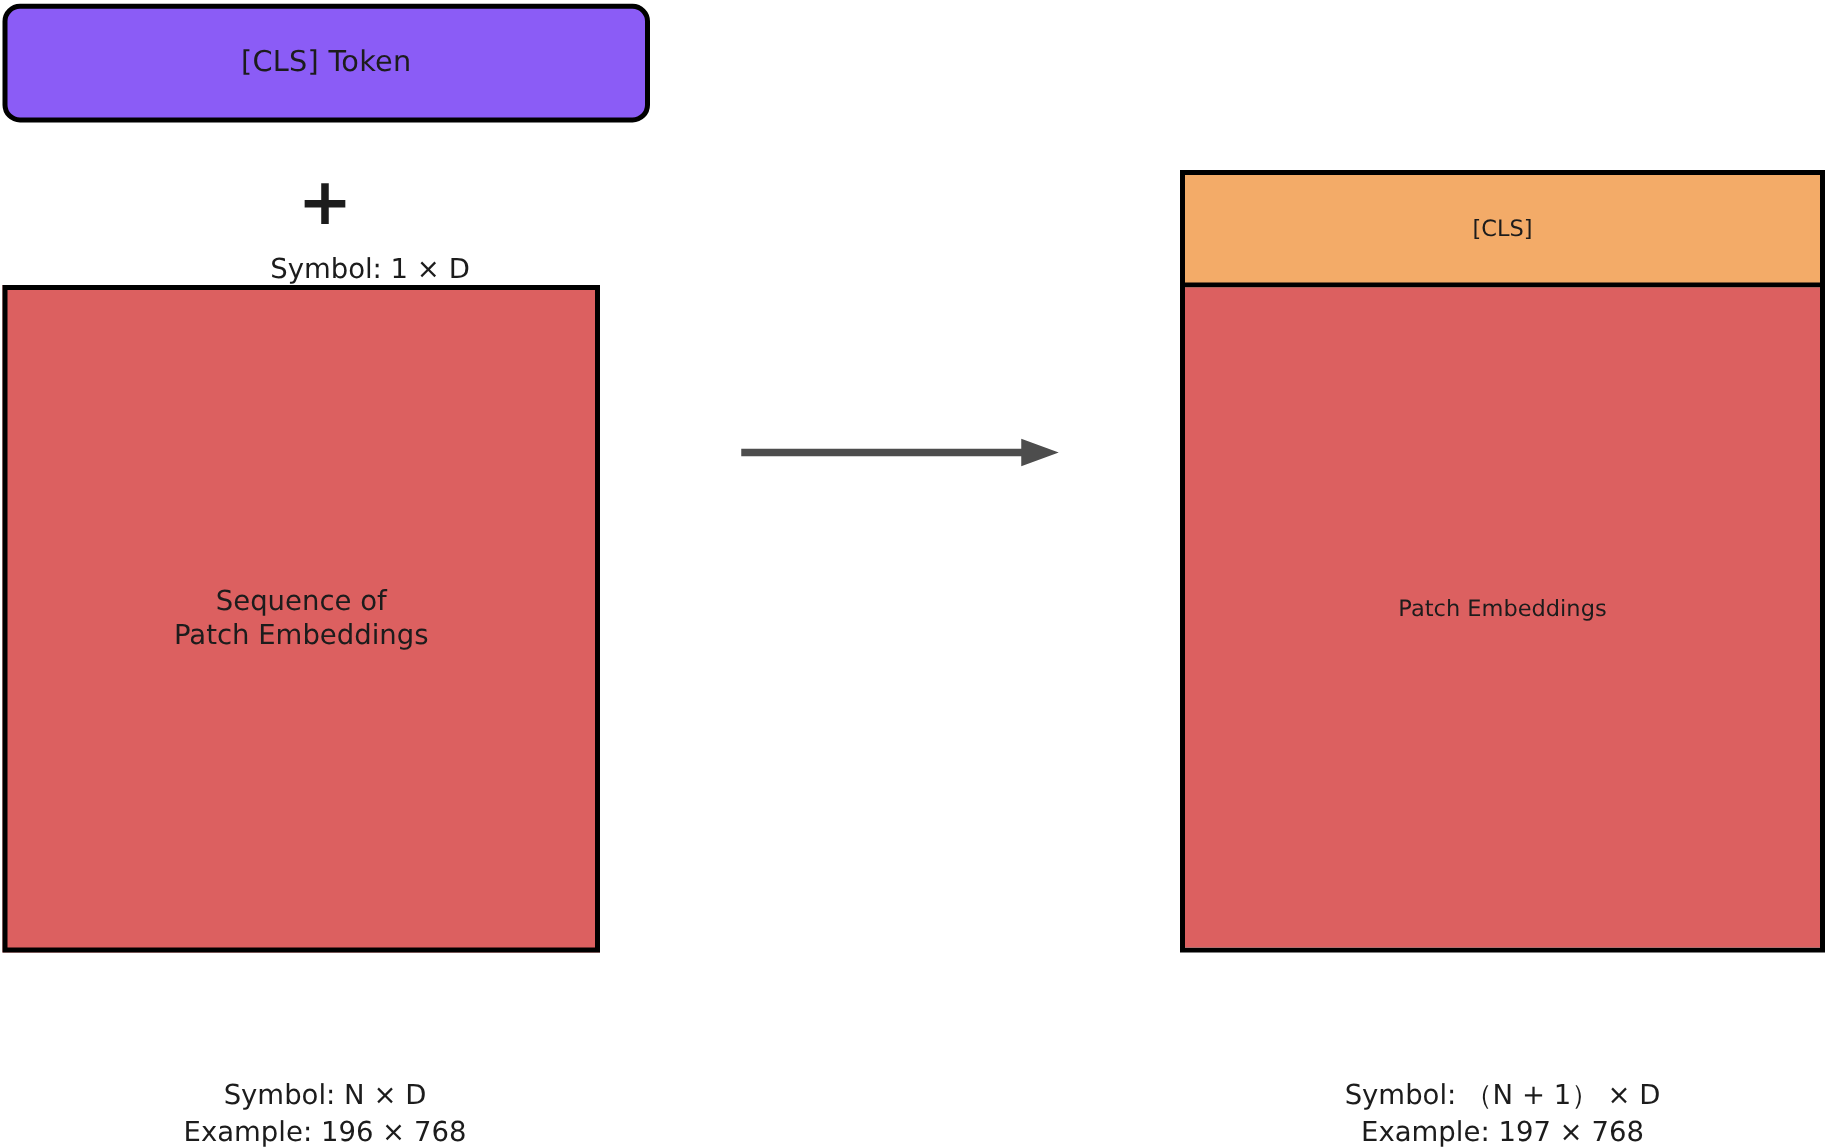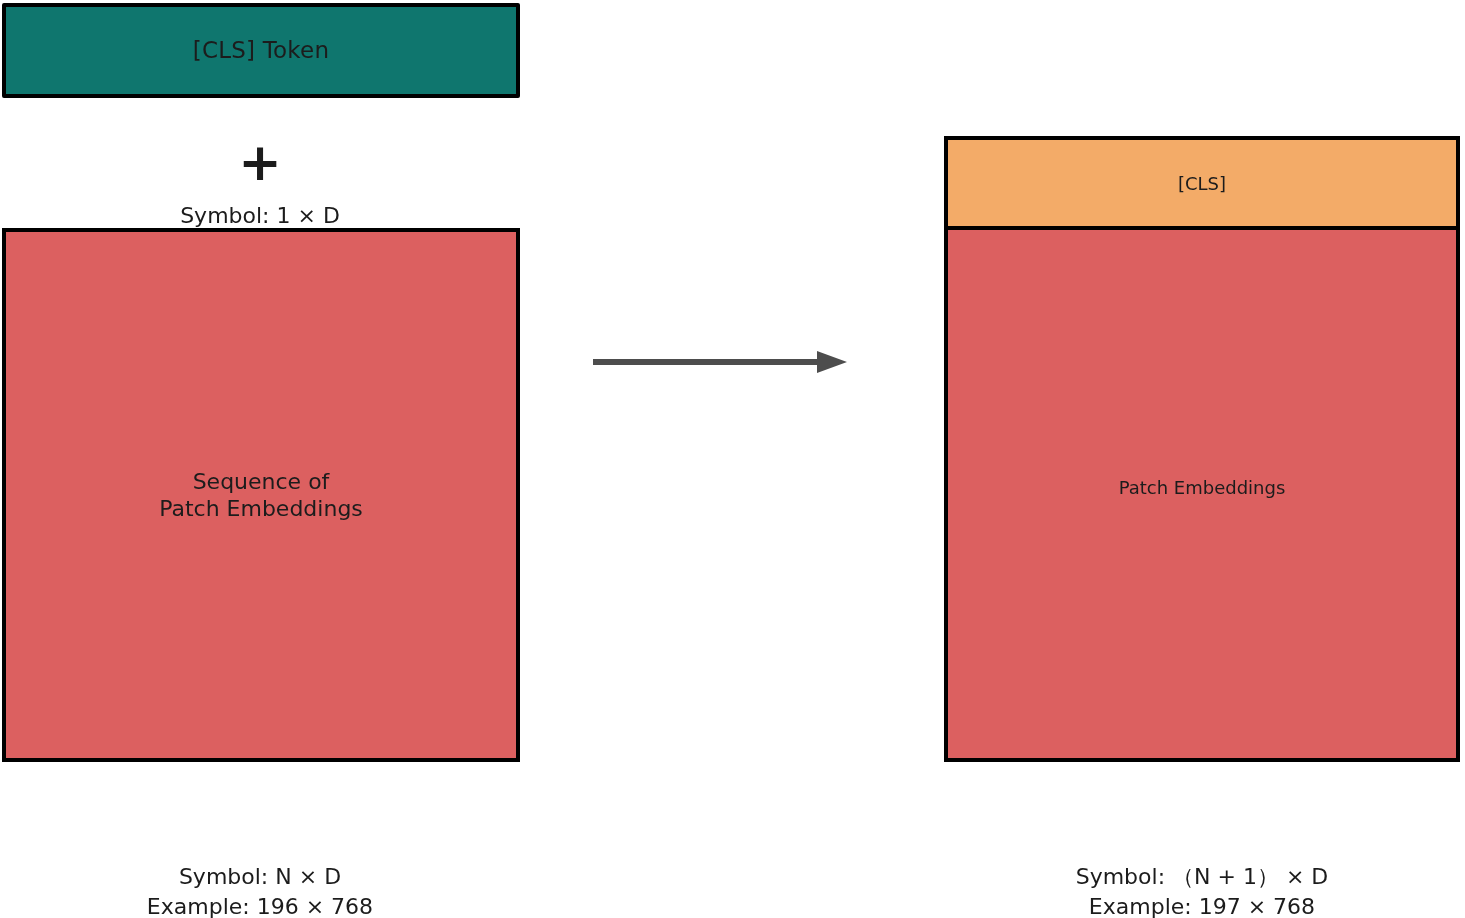--- a/index.html
+++ b/index.html
@@ -33,22 +33,22 @@
     white-space: pre-line;
     line-height: 1.25;
   }
 
   
   #cls-token-box {
     left: 2px;
     top: 3px;
     width: 518px;
     height: 95px;
-    background: #0f766e;
-    border-radius: 2px;
+    background: #8b5cf6;
+    border-radius: 14px;
   }
   #cls-token-label {
     font-size: 23px;
     color: #1c1c1c;
     letter-spacing: 0.2px;
   }
 
   #plus-sign {
     position: absolute;
     left: 0;
@@ -62,26 +62,27 @@
   }
 
   #left-plus-caption {
     position: absolute;
     left: 0;
     top: 203px;
     width: 520px;
     text-align: center;
     font-size: 22px;
     color: #1c1c1c;
+    padding-left: 36px;
   }
 
   #patch-seq-box {
     left: 2px;
     top: 228px;
-    width: 518px;
+    width: 478px;
     height: 534px;
     background: #DC6060;
   }
   #patch-seq-label {
     font-size: 22px;
     color: #1c1c1c;
   }
 
   #left-caption {
     position: absolute;

